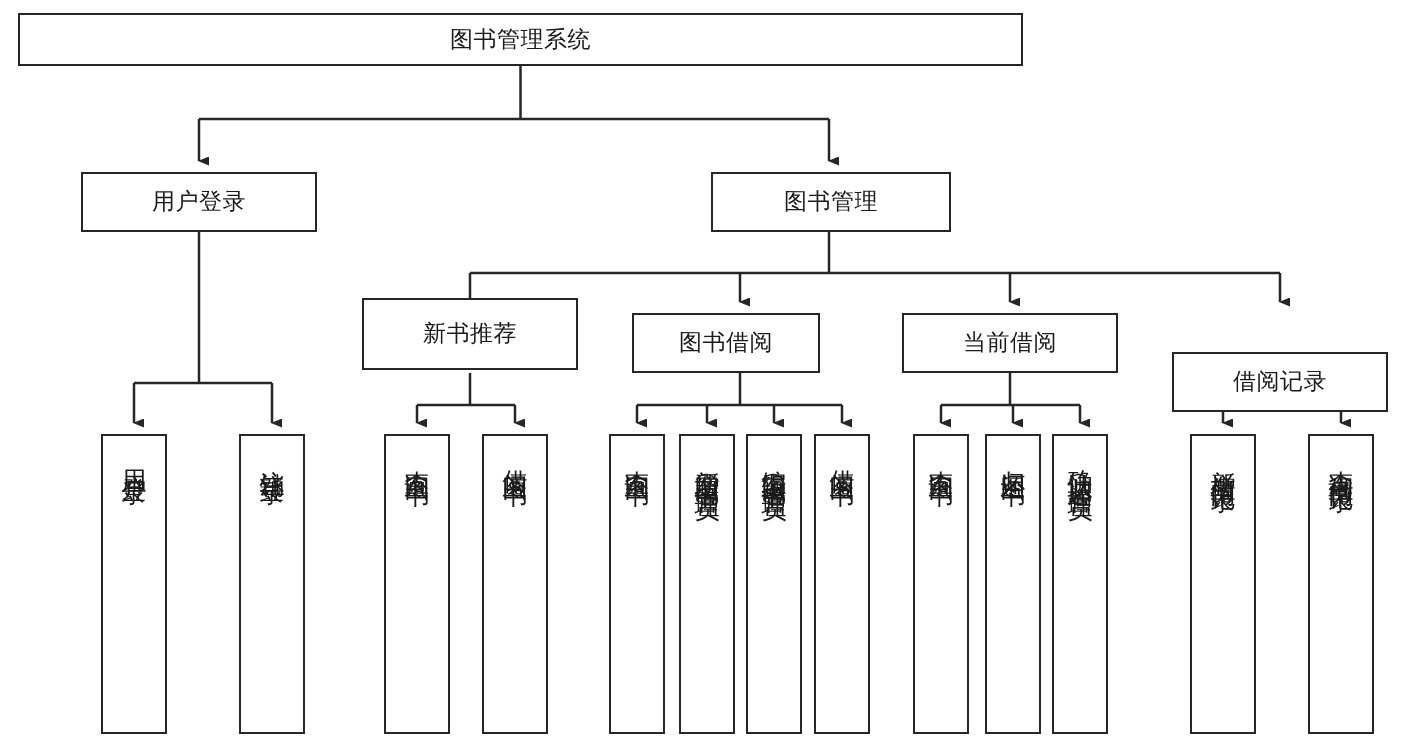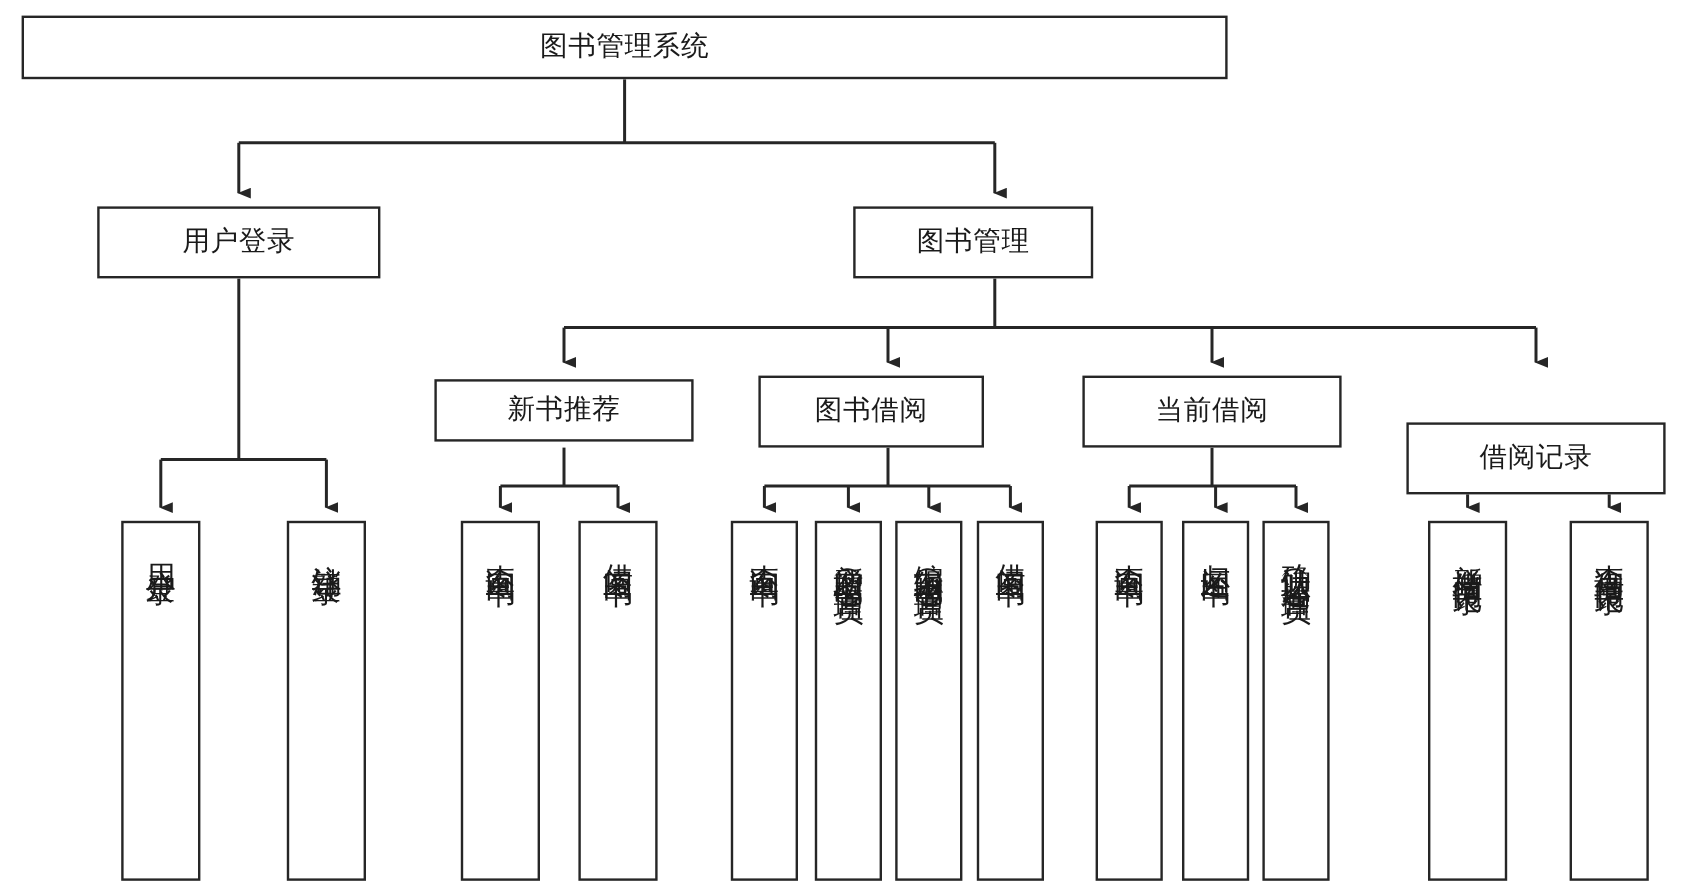--- a/index.html
+++ b/index.html
@@ -115,24 +115,24 @@
       </g>
   </svg>
 
   <div id="node-layer">
       <div class="node h" style="left: 18px; top: 13px; width: 1005px; height: 53px;">
         <span class="label">图书管理系统</span>
       </div>
       <div class="node h" style="left: 81px; top: 172px; width: 236px; height: 60px;">
         <span class="label">用户登录</span>
       </div>
-      <div class="node h" style="left: 711px; top: 172px; width: 200px; height: 60px;">
+      <div class="node h" style="left: 711px; top: 172px; width: 240px; height: 60px;">
         <span class="label">图书管理</span>
       </div>
-      <div class="node h" style="left: 362px; top: 316px; width: 216px; height: 52px;">
+      <div class="node h" style="left: 362px; top: 298px; width: 216px; height: 72px;">
         <span class="label">新书推荐</span>
       </div>
       <div class="node h" style="left: 632px; top: 313px; width: 188px; height: 60px;">
         <span class="label">图书借阅</span>
       </div>
       <div class="node h" style="left: 902px; top: 313px; width: 216px; height: 60px;">
         <span class="label">当前借阅</span>
       </div>
       <div class="node h" style="left: 1172px; top: 313px; width: 216px; height: 60px; margin-top: 39px;">
         <span class="label">借阅记录</span>

